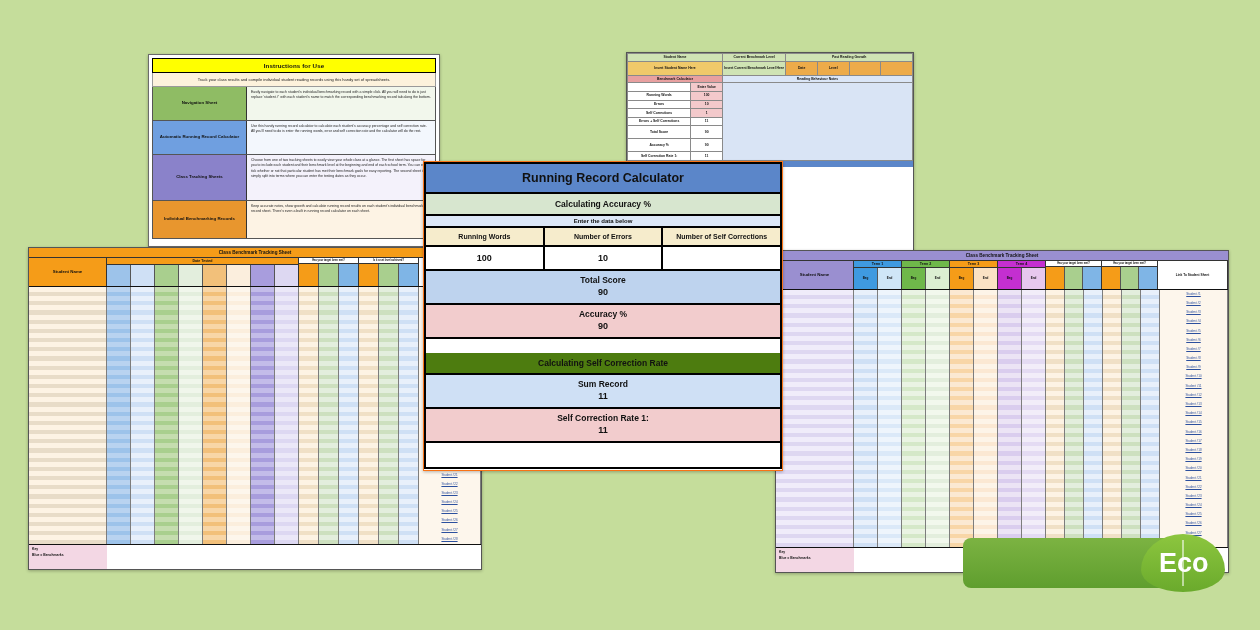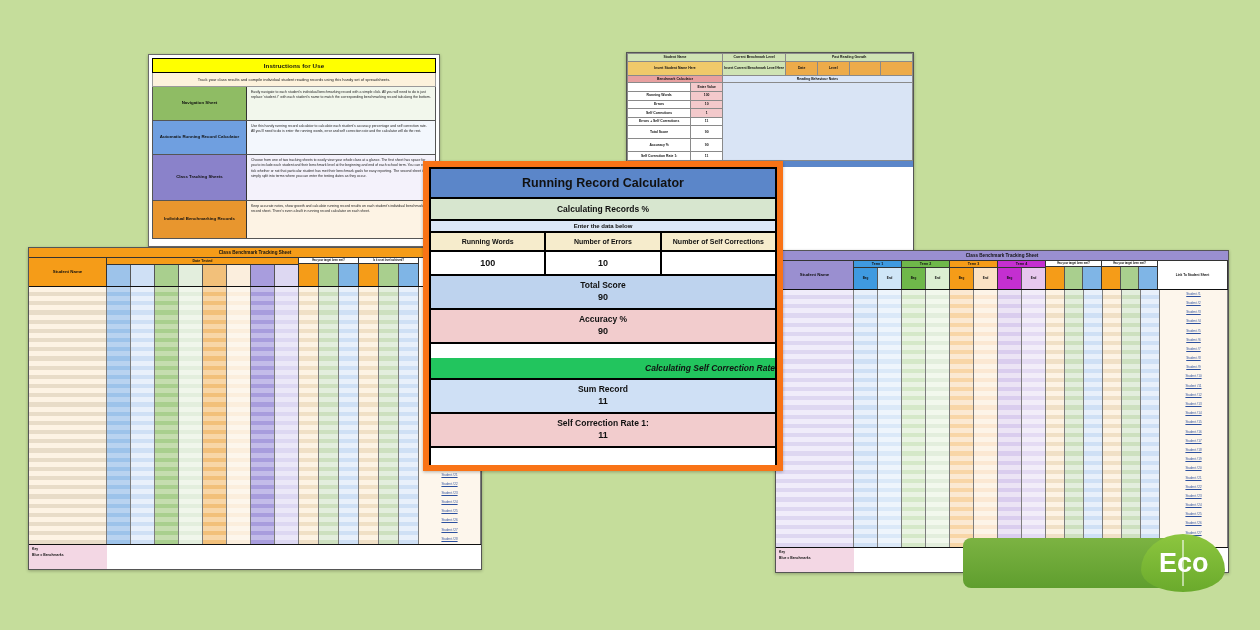--- a/index.html
+++ b/index.html
@@ -44,21 +44,21 @@
   .h-gold  { background:#f0c96a; }
   .h-org   { background:#edab4a; }
   .h-red   { background:#e8a0a0; }
   .h-pink  { background:#f3c9cb; }
   .h-lblue { background:#dbe6f7; }
   .h-white { background:#fff; }
   .ir-notes { background:#d9e4f5; height:78px; }
   .ir-bluebar { background:#5b86c9; height:6px; }
 
   
-  #calc { left:423px; top:161px; width:360px; height:310px; border:6px solid #f97316; background:#fff; }
+  #calc { left:423px; top:161px; width:360px; height:310px; border:1px solid #f97316; background:#fff; }
   .calc-title { background:#5b86c9; border:2px solid #000; color:#111;
                 font-size:12.5px; font-weight:bold; text-align:center; padding:7px 0; }
   .calc-acc { background:#d7e6cf; border:2px solid #000; border-top:none; color:#111;
               font-size:8.5px; font-weight:bold; text-align:center; padding:5px 0; }
   .calc-enter { background:#dce7f7; border:2px solid #000; border-top:none; color:#111;
                 font-size:6px; font-weight:bold; text-align:center; padding:2px 0; }
   .calc-hrow { display:flex; border:2px solid #000; border-top:none; }
   .calc-hcell { flex:1; background:#f6eccc; color:#111; font-size:7px; font-weight:bold;
                 text-align:center; padding:5px 2px; border-right:2px solid #000; }
   .calc-hcell:last-child { border-right:none; }
@@ -66,22 +66,22 @@
   .calc-vcell { flex:1; background:#fff; color:#111; font-size:9px; font-weight:bold;
                 text-align:center; padding:6px 2px; border-right:2px solid #000; }
   .calc-vcell:last-child { border-right:none; }
   .calc-band { border:2px solid #000; border-top:none; text-align:center; color:#111; }
   .calc-band .lbl { font-size:8.5px; font-weight:bold; padding:4px 0 2px; }
   .calc-band .val { font-size:9px; font-weight:bold; padding:0 0 6px; }
   .band-lblue { background:#bed3ee; }
   .band-pink  { background:#f2cccd; }
   .band-pale  { background:#cfe0f5; }
   .calc-gap   { background:#fff; height:14px; border-left:2px solid #000; border-right:2px solid #000;}
-  .calc-sub   { background:#22c55e; border:2px solid #000; border-top:none; color:#111;
-                font-size:8.5px; font-weight:bold; text-align:right; padding:5px 0;font-style:italic; }
+  .calc-sub   { background:#4d7c0f; border:2px solid #000; border-top:none; color:#111;
+                font-size:8.5px; font-weight:bold; text-align:center; padding:5px 0; }
   .calc-foot  { background:#fff; border:2px solid #000; border-top:none; height:26px; }
 
   
   #tracking-left  { left:28px;  top:247px; width:454px; height:323px; border:1px solid #555; }
   #tracking-right { left:775px; top:250px; width:454px; height:323px; border:1px solid #555; }
   .ts-title { font-size:4.6px; font-weight:bold; text-align:center; color:#111;
               padding:2px 0; border-bottom:1px solid #333; }
   .tl-title { background:#f59c18; }
   .tr-title { background:#9a8fd0; }
   .ts-head { display:flex; border-bottom:1.5px solid #111; }
@@ -465,21 +465,21 @@
         <div>Key</div>
         <div>Blue = Benchmarks</div>
       </div>
       <div style="flex:1;background:#fff"></div>
     </div>
   </div>
 </div>
 
 <div class="panel" id="calc">
   <div class="calc-title">Running Record Calculator</div>
-  <div class="calc-acc">Calculating Records %</div>
+  <div class="calc-acc">Calculating Accuracy %</div>
   <div class="calc-enter">Enter the data below</div>
   <div class="calc-hrow">
     <div class="calc-hcell">Running Words</div>
     <div class="calc-hcell">Number of Errors</div>
     <div class="calc-hcell">Number of Self Corrections</div>
   </div>
   <div class="calc-vrow">
     <div class="calc-vcell">100</div>
     <div class="calc-vcell">10</div>
     <div class="calc-vcell"></div>

